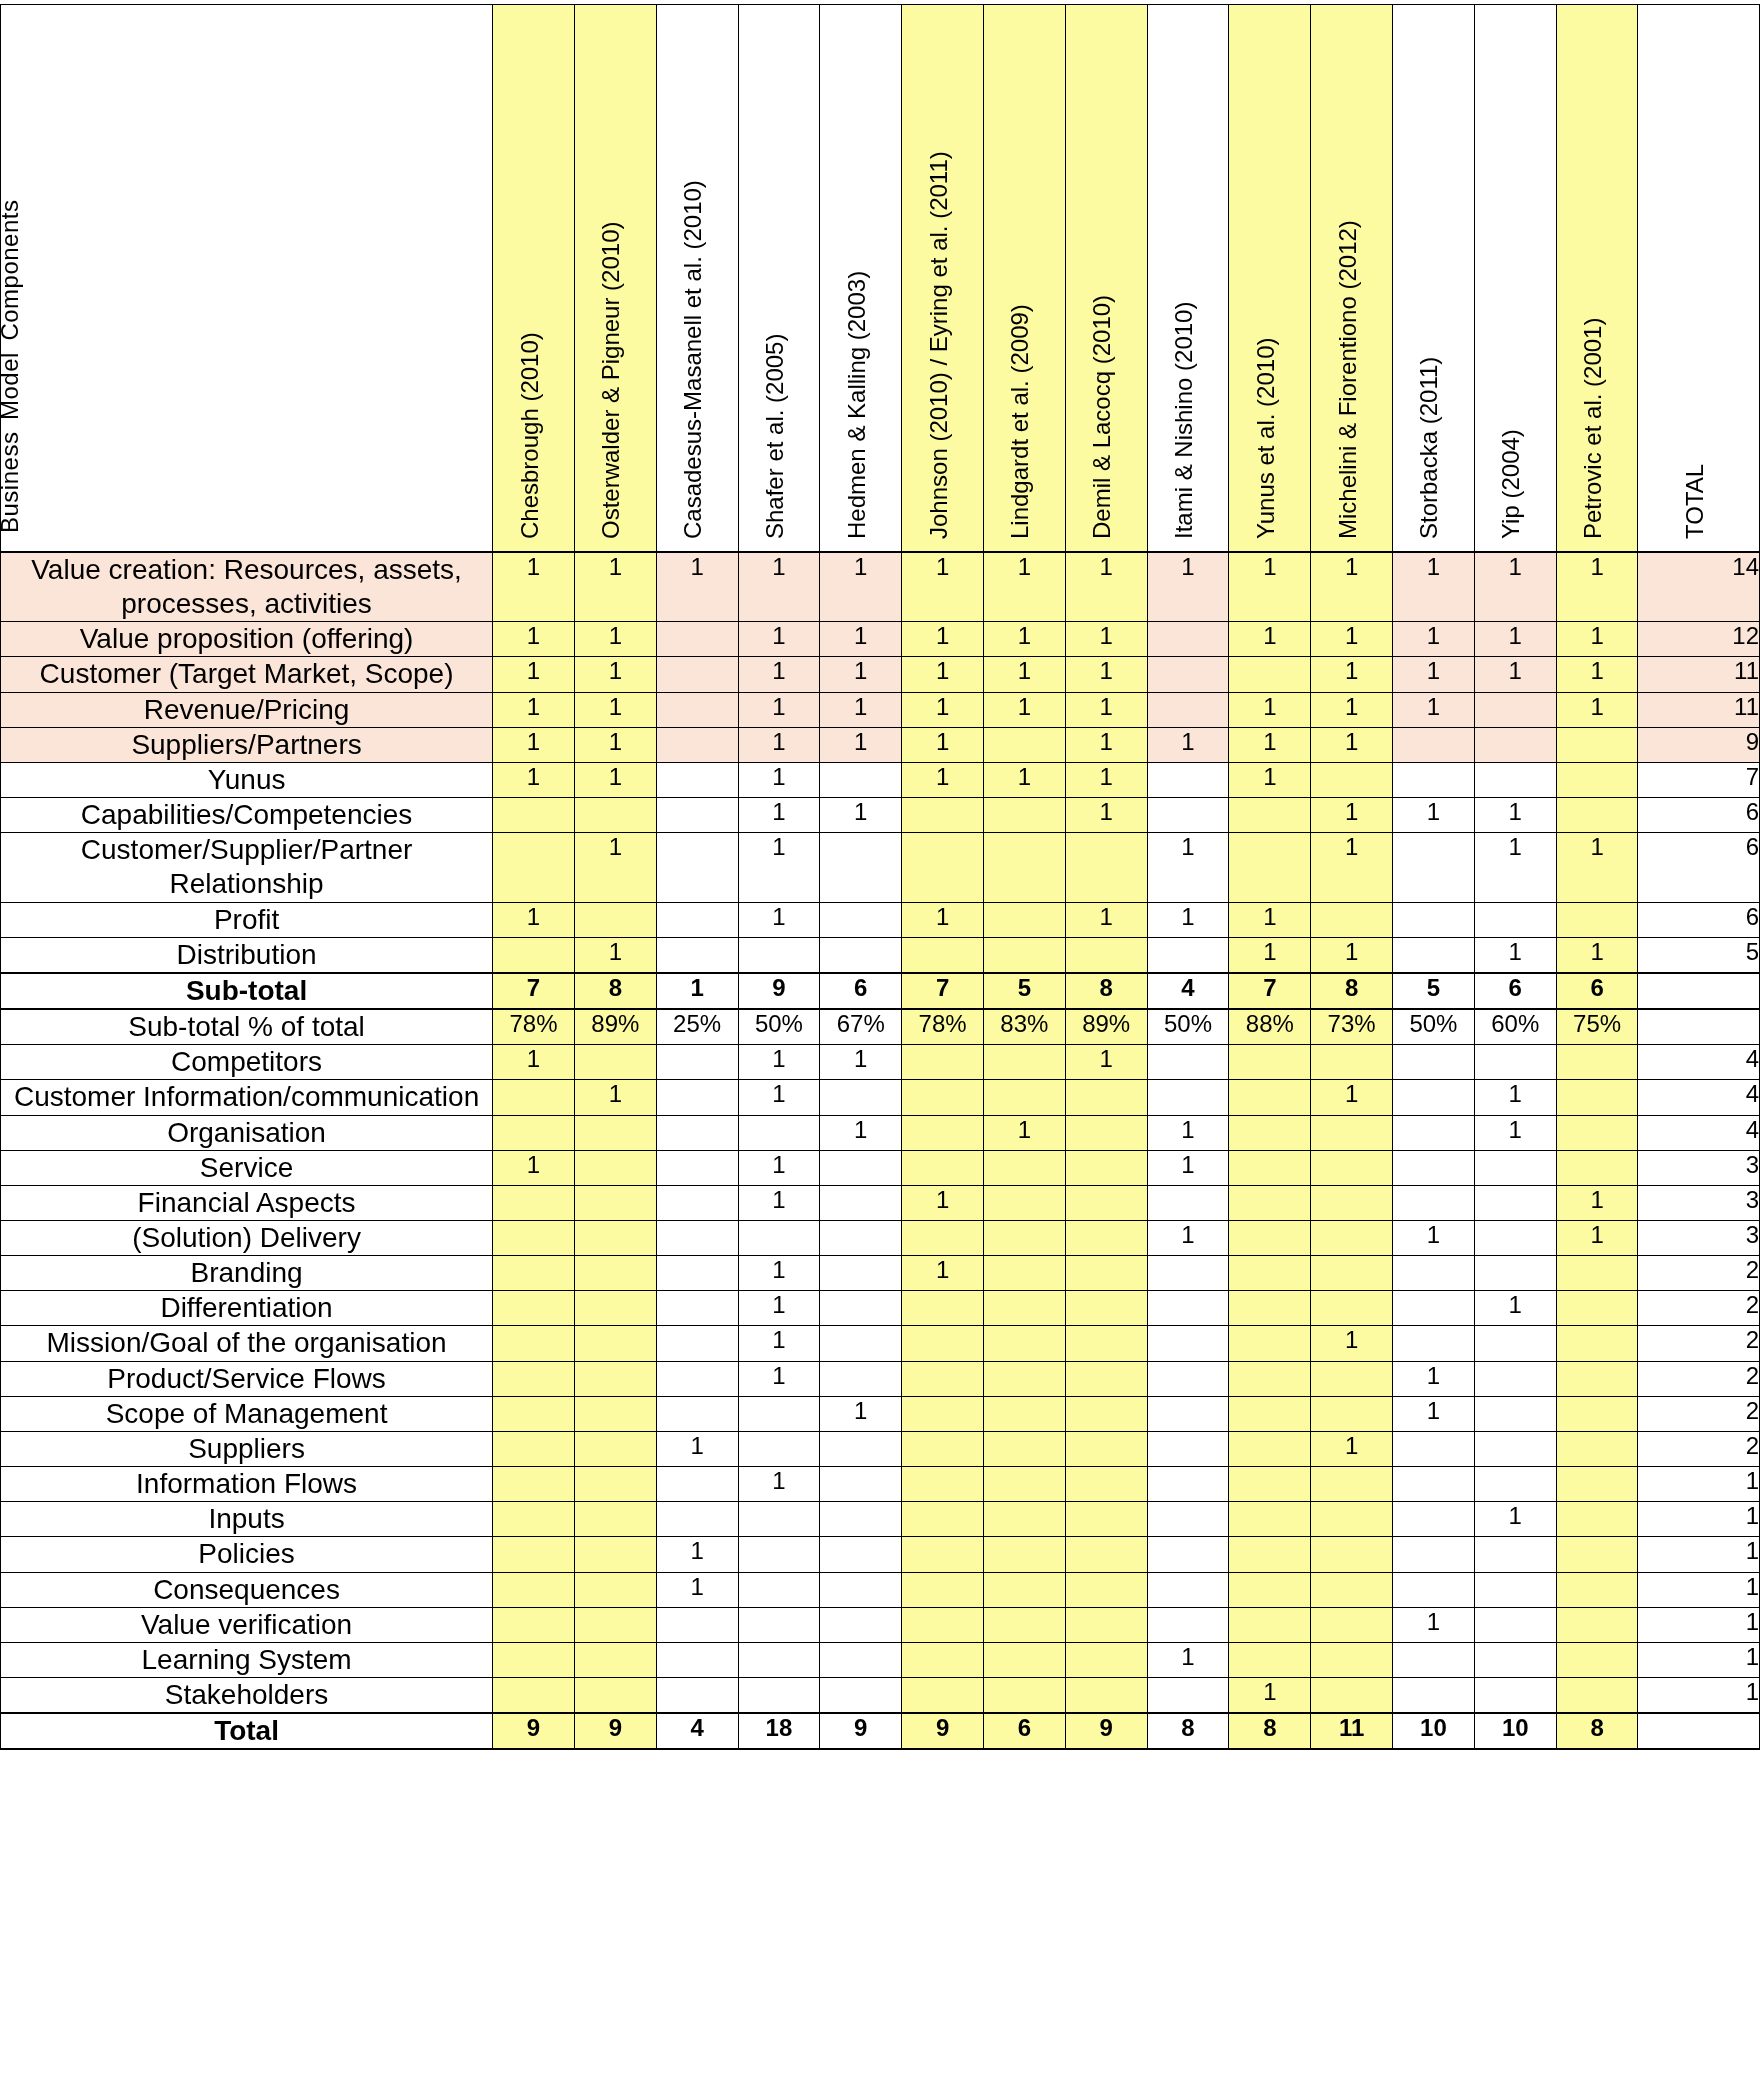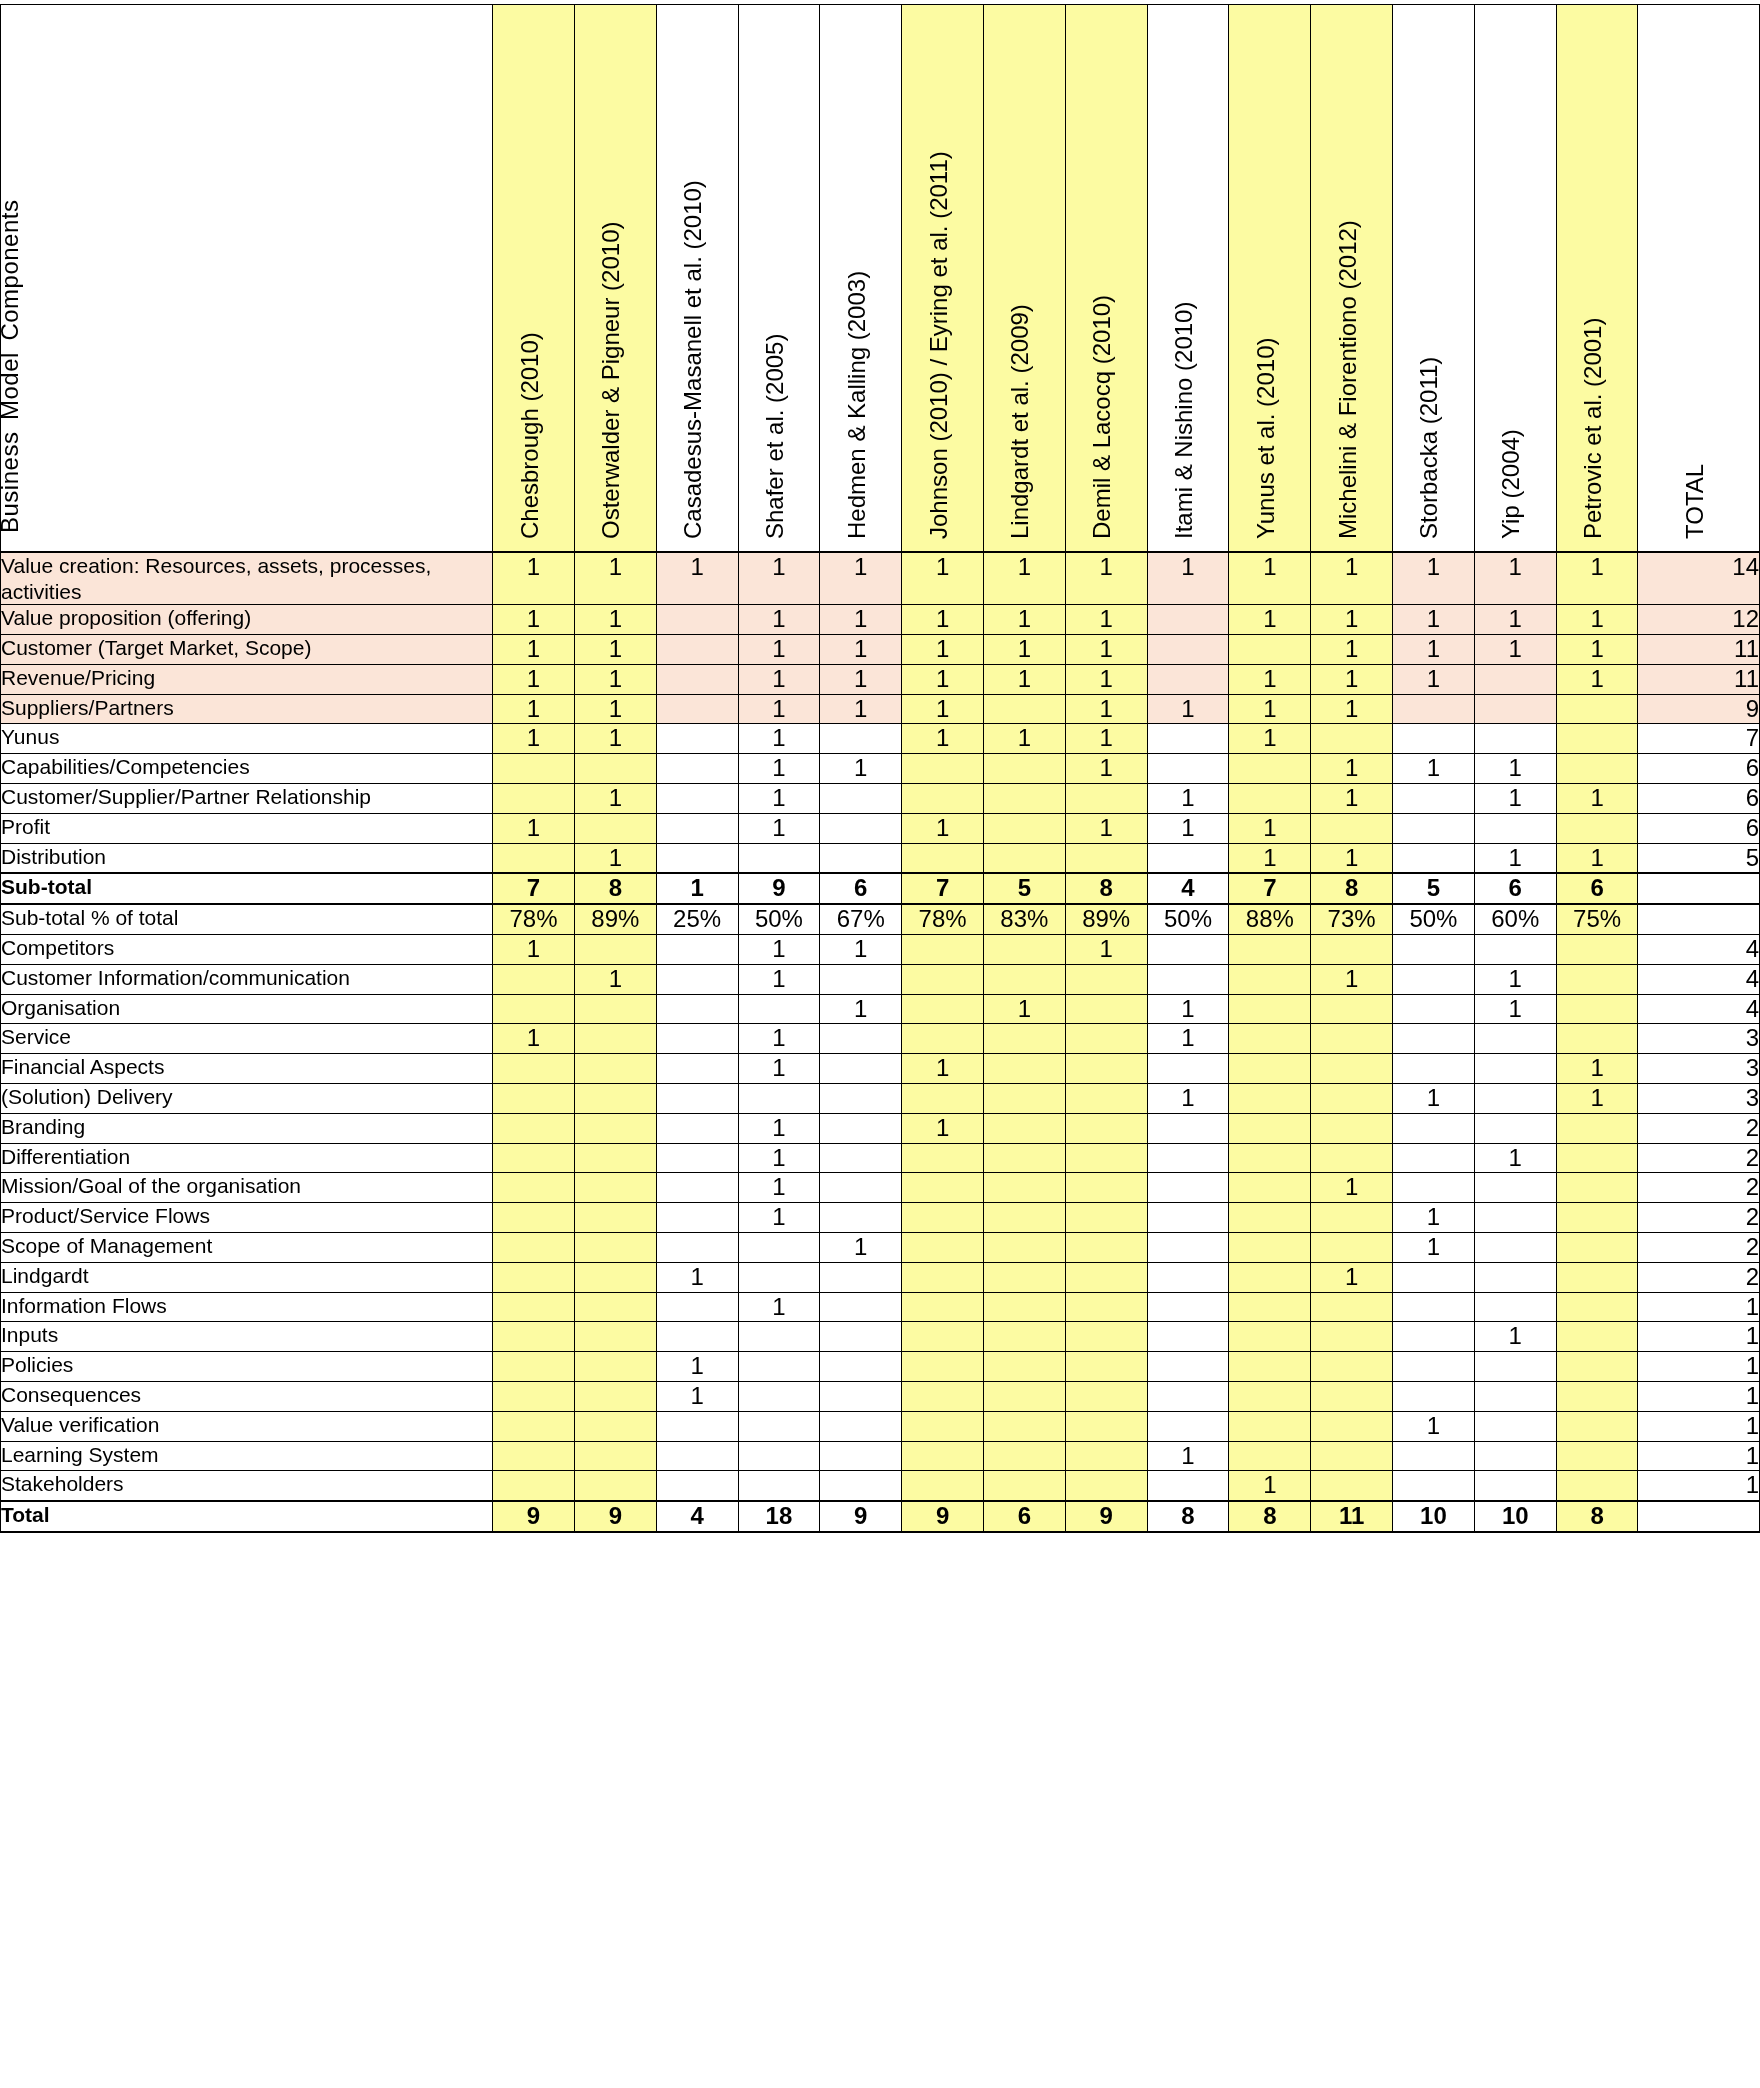--- a/index.html
+++ b/index.html
@@ -63,23 +63,23 @@
     transform-origin:left bottom;
     transform:rotate(-90deg) translateY(9.8px);
     white-space:nowrap;
     font-size:24px;
   }
   th.totalhead{background:#ffffff;}
 
   
   td.rowlabel{
     padding:6.2px 3.5px 6.2px 7px;
-    font-size:21px;
+    font-size:28px;
     line-height:1.22;
-    text-align:left;
+    text-align:center;
     border-left:none;
   }
   td.cell{
     text-align:center;
     font-size:24px;
     padding:5.3px 0 0 0;
     line-height:1.2;
   }
   td.totalcell{
     text-align:right;
@@ -585,21 +585,21 @@
           <td class="cell bg-yellow"></td>
           <td class="cell bg-white"></td>
           <td class="cell bg-yellow"></td>
           <td class="cell bg-yellow"></td>
           <td class="cell bg-white">1</td>
           <td class="cell bg-white"></td>
           <td class="cell bg-yellow"></td>
           <td class="totalcell bg-white">2</td>
         </tr>
         <tr>
-          <td class="rowlabel bg-white">Lindgardt</td>
+          <td class="rowlabel bg-white">Suppliers</td>
           <td class="cell bg-yellow"></td>
           <td class="cell bg-yellow"></td>
           <td class="cell bg-white">1</td>
           <td class="cell bg-white"></td>
           <td class="cell bg-white"></td>
           <td class="cell bg-yellow"></td>
           <td class="cell bg-yellow"></td>
           <td class="cell bg-yellow"></td>
           <td class="cell bg-white"></td>
           <td class="cell bg-yellow"></td>

